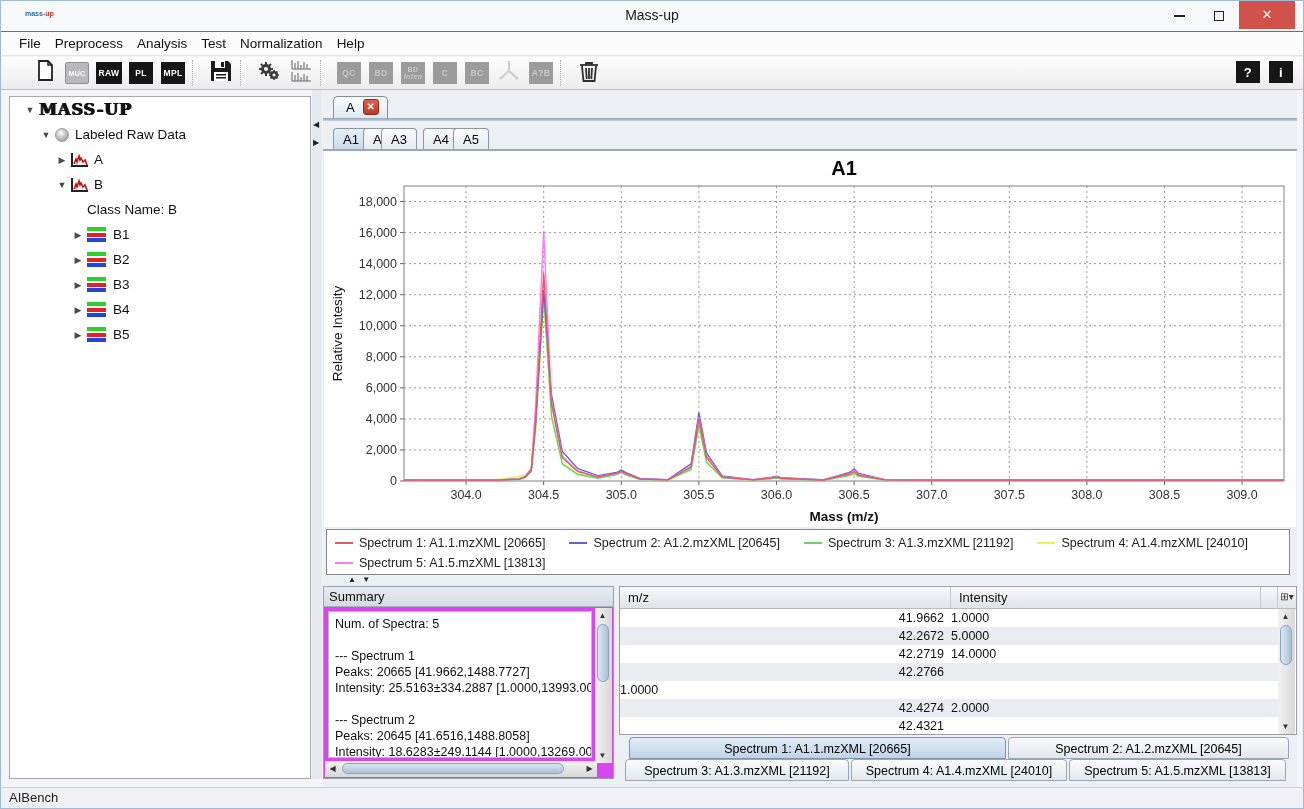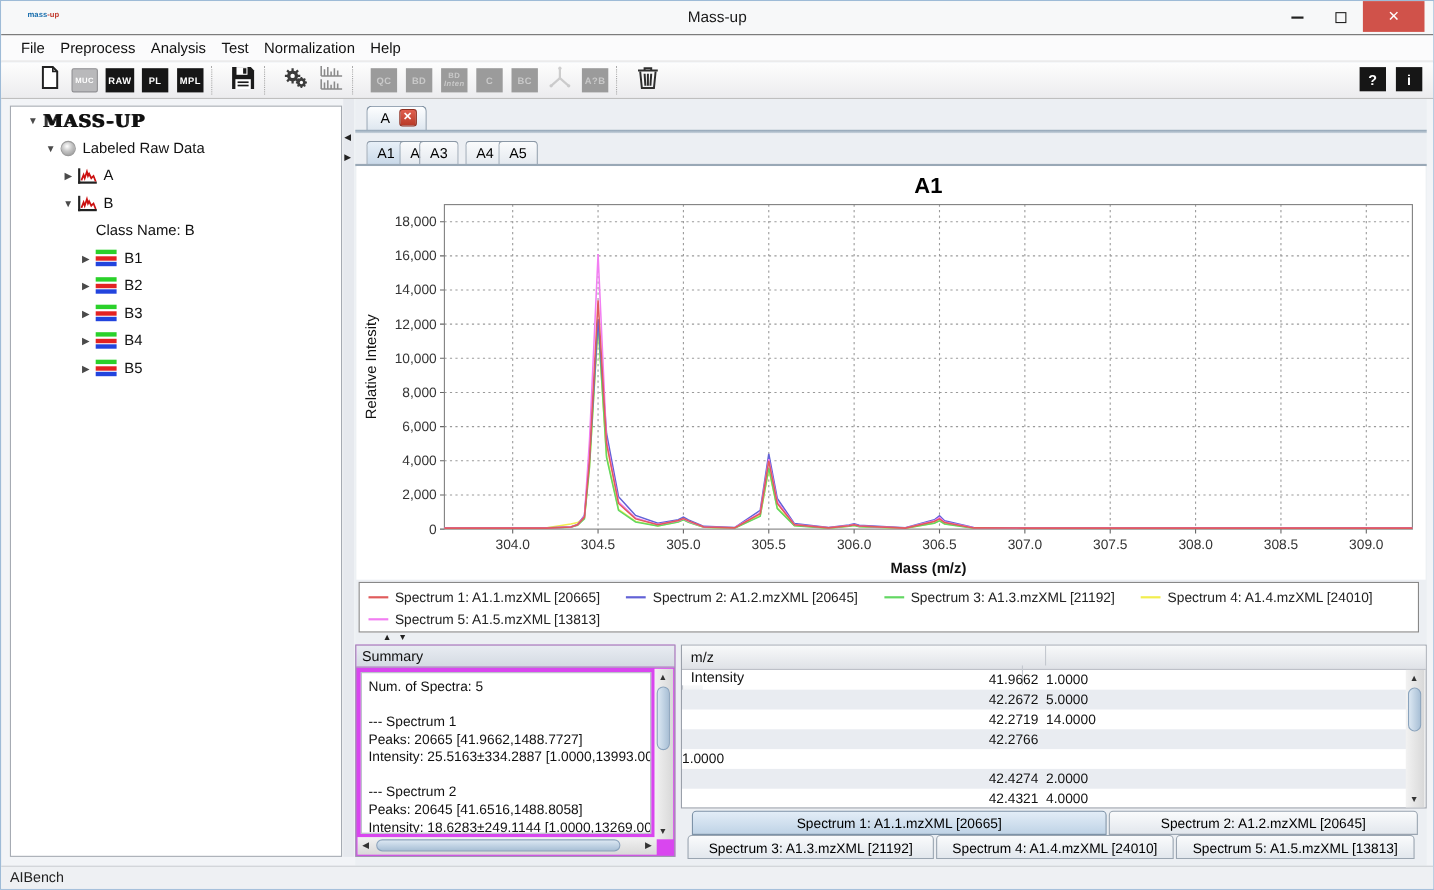--- a/index.html
+++ b/index.html
@@ -80,21 +80,21 @@
   #summary-header { height:20px; background:linear-gradient(#e8ecf2,#d4dae2); border-bottom:1px solid #aab0ba; font-size:13px; padding:2px 0 0 5px; color:#111; }
   #summary-text { position:absolute; left:4px; top:24px; right:21px; bottom:20px; background:#fff; border:1px solid #b6bcc6; padding:4px 0 0 6px; font-size:12.5px; line-height:16px; color:#111; overflow:hidden; white-space:nowrap; }
   .vscroll { position:absolute; width:17px; background:linear-gradient(90deg,#f2f2f2,#d8d8d8); }
   .hscroll { position:absolute; height:16px; background:linear-gradient(#f2f2f2,#d8d8d8); }
   .sc-btn { position:absolute; width:15px; height:15px; font-size:8px; color:#333; text-align:center; line-height:15px; }
   .thumb-v { position:absolute; left:2px; width:12px; border-radius:7px; background:linear-gradient(90deg,#dbe7f2,#a9c0d6); border:1px solid #8aa3bd; }
   .thumb-h { position:absolute; top:2px; height:11px; border-radius:7px; background:linear-gradient(#dbe7f2,#a9c0d6); border:1px solid #8aa3bd; }
 
   
   #table-panel { position:absolute; left:618px; top:585px; width:678px; height:149px; background:#fff; border:1px solid #9aa0aa; }
-  #table-header { display:flex; height:22px; background:linear-gradient(#f8f9fa,#dfe2e7); border-bottom:1px solid #b6bac2; font-size:13px; color:#111;flex-direction:column; }
+  #table-header { display:flex; height:22px; background:linear-gradient(#f8f9fa,#dfe2e7); border-bottom:1px solid #b6bac2; font-size:13px; color:#111; }
   .th { padding:3px 0 0 8px; border-right:1px solid #c4c8cf; }
   #th-mz { width:331px; } #th-int { width:310px; }
   #corner-btn { width:19px; height:21px; border-left:1px solid #c4c8cf; background:linear-gradient(#f8f9fa,#dfe2e7); font-size:10px; text-align:center; line-height:20px; color:#333; }
   #table-rows { position:absolute; left:0; top:22px; width:659px; height:132px; overflow:hidden; }
   .trow { display:flex; height:18px; font-size:12.5px; color:#111; }
   .trow:nth-child(even) { background:#e9ecf1; }
   .td { padding-top:2px; }
   .td1 { width:331px; text-align:right; padding-right:7px; }
   .td2 { width:310px; padding-right:7px; }
   #table-vscroll { right:1px; top:22px; height:125px; }
@@ -512,21 +512,20 @@
         </div>
         <div class="trow">
           <span class="td td2">1.0000</span>
         </div>
         <div class="trow">
           <span class="td td1">42.4274</span>
           <span class="td td2">2.0000</span>
         </div>
         <div class="trow">
           <span class="td td1">42.4321</span>
-          <span class="td td2">4.0000</span>
         </div>
       </div>
     <div class="vscroll" id="table-vscroll">
       <div class="sc-btn" style="top:0">▲</div>
       <div class="thumb-v" style="top:16px; height:40px;"></div>
       <div class="sc-btn" style="bottom:0">▼</div>
     </div>
   </div>
 
   <div id="spectrum-tabs"></div>

